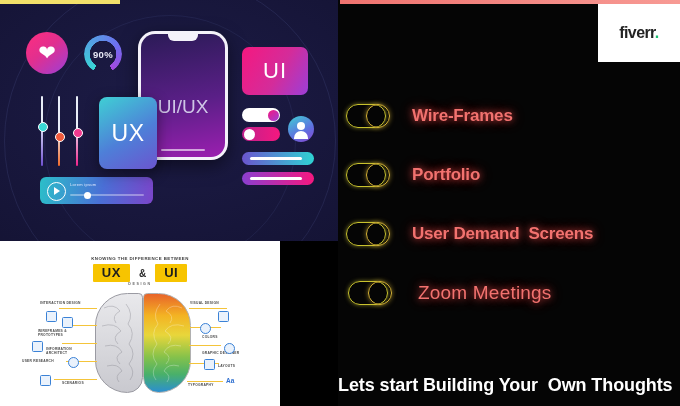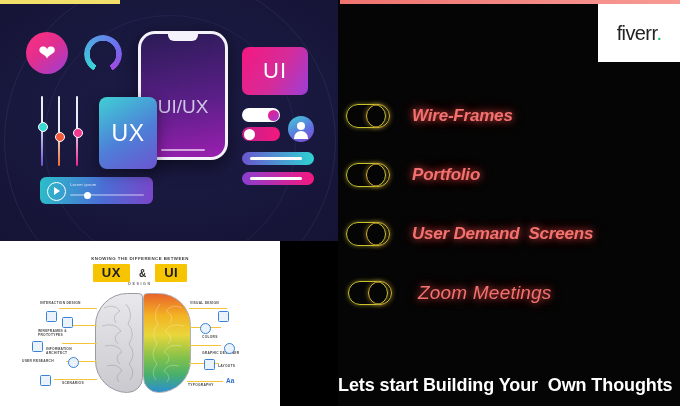--- a/index.html
+++ b/index.html
@@ -113,26 +113,26 @@
   .lead{position:absolute;height:1px;background:#f4c43a;}
   .micon{position:absolute;width:9px;height:9px;border:1px solid #3b82d6;border-radius:1.5px;
       background:#eaf2fc;}
   .micon.c{border-radius:50%;}
   .aa{position:absolute;color:#2f6fd0;font-weight:800;font-size:6.5px;}
 
   
   .right-panel{position:absolute;left:338px;top:0;width:342px;height:406px;background:#050505;}
   .fiverr-box{position:absolute;left:260px;top:4px;width:82px;height:58px;background:#fff;
       display:flex;align-items:center;justify-content:center;}
-  .fiverr-logo{font-size:20px;font-weight:400;color:#232323;letter-spacing:-.6px;
+  .fiverr-logo{font-size:16px;font-weight:700;color:#232323;letter-spacing:-.6px;
       font-family:"Liberation Sans",sans-serif;}
   .fiverr-dot{color:#1dbf73;}
 
   .tog-list{position:absolute;left:0;top:86px;width:342px;}
-  .tog-row{position:relative;height:59px;display:flex;align-items:center;font-style:italic;}
+  .tog-row{position:relative;height:59px;display:flex;align-items:center;}
   .neon-toggle{position:relative;margin-left:8px;width:38px;height:22px;border-radius:12px;
       border:1.4px solid #c9c32e;box-shadow:0 0 4px rgba(214,206,60,.55);background:transparent;flex:none;}
   .neon-knob{position:absolute;right:-5px;top:-1px;width:22px;height:22px;border-radius:50%;
       border:1.4px solid #d8b437;box-shadow:0 0 5px rgba(216,180,55,.6);background:transparent;}
   .tog-label{margin-left:26px;color:#f2726f;font-size:17px;font-weight:800;letter-spacing:-.2px;
       text-shadow:0 0 7px rgba(242,80,80,.8),0 0 14px rgba(242,60,60,.45);white-space:pre;}
   .tog-row.light .neon-toggle{margin-left:10px;}
   .tog-row.light .tog-label{margin-left:30px;font-weight:400;font-size:19px;letter-spacing:.2px;}
 
   .bottom-cta{position:absolute;left:0;right:0;bottom:10px;text-align:left;color:#fff;
@@ -145,20 +145,21 @@
 
   <div class="uiux-panel">
     <div class="halo"></div>
     <div class="halo2"></div>
 
     <div class="heart-circle">
       <span class="heart-glyph">❤</span>
     </div>
 
     <div class="ring"></div>
+    <div class="ring-label">90%</div>
 
     <div class="slider" style="left:41px;top:96px;height:70px;background:linear-gradient(180deg,#e9eef8 0%,#e9eef8 38%,#6f4fd0 100%);"></div>
     <div class="sl-knob" style="left:38px;top:122px;background:#39d9d6;"></div>
 
     <div class="slider" style="left:58px;top:96px;height:70px;background:linear-gradient(180deg,#e9eef8 0%,#e9eef8 48%,#f26a2a 100%);"></div>
     <div class="sl-knob" style="left:55px;top:132px;background:#f05a3c;"></div>
 
     <div class="slider" style="left:76px;top:96px;height:70px;background:linear-gradient(180deg,#e9eef8 0%,#e9eef8 44%,#f0218a 100%);"></div>
     <div class="sl-knob" style="left:73px;top:128px;background:#f2398e;"></div>
 

